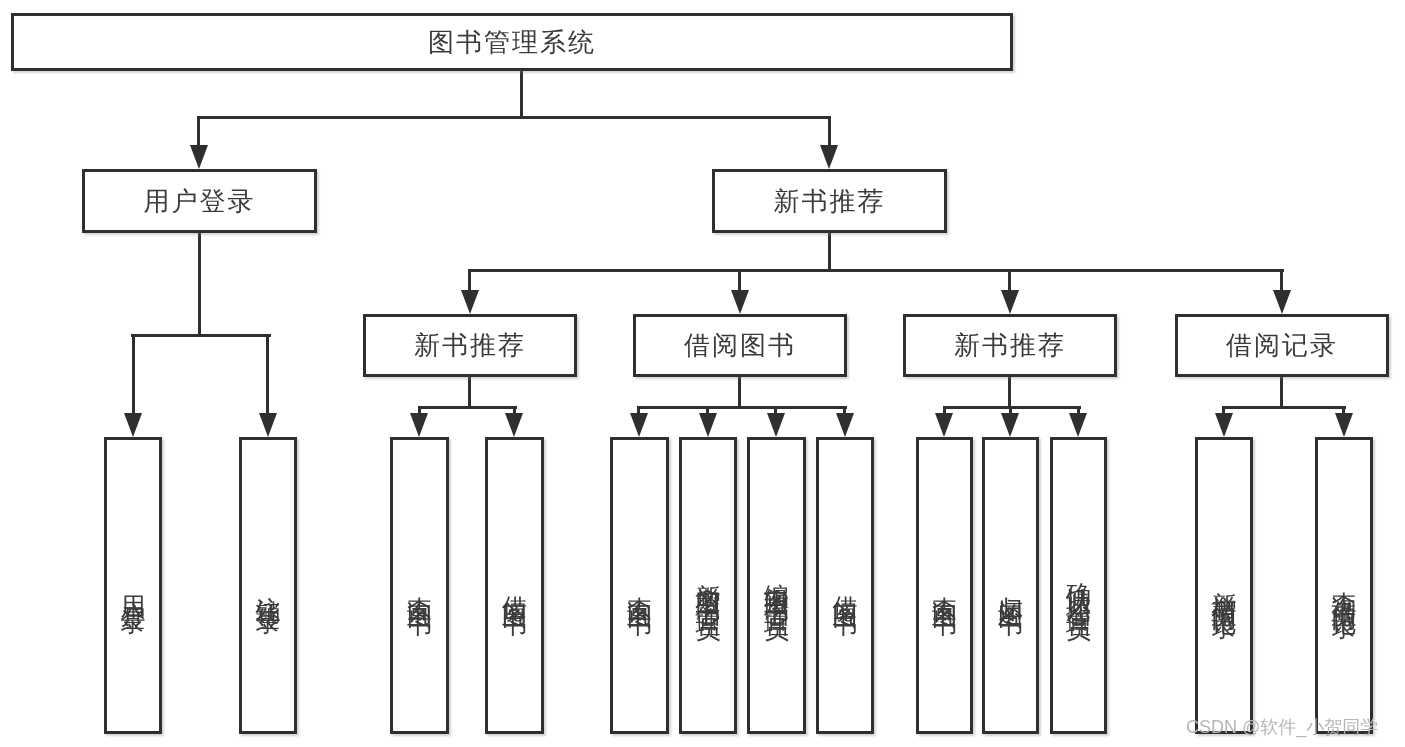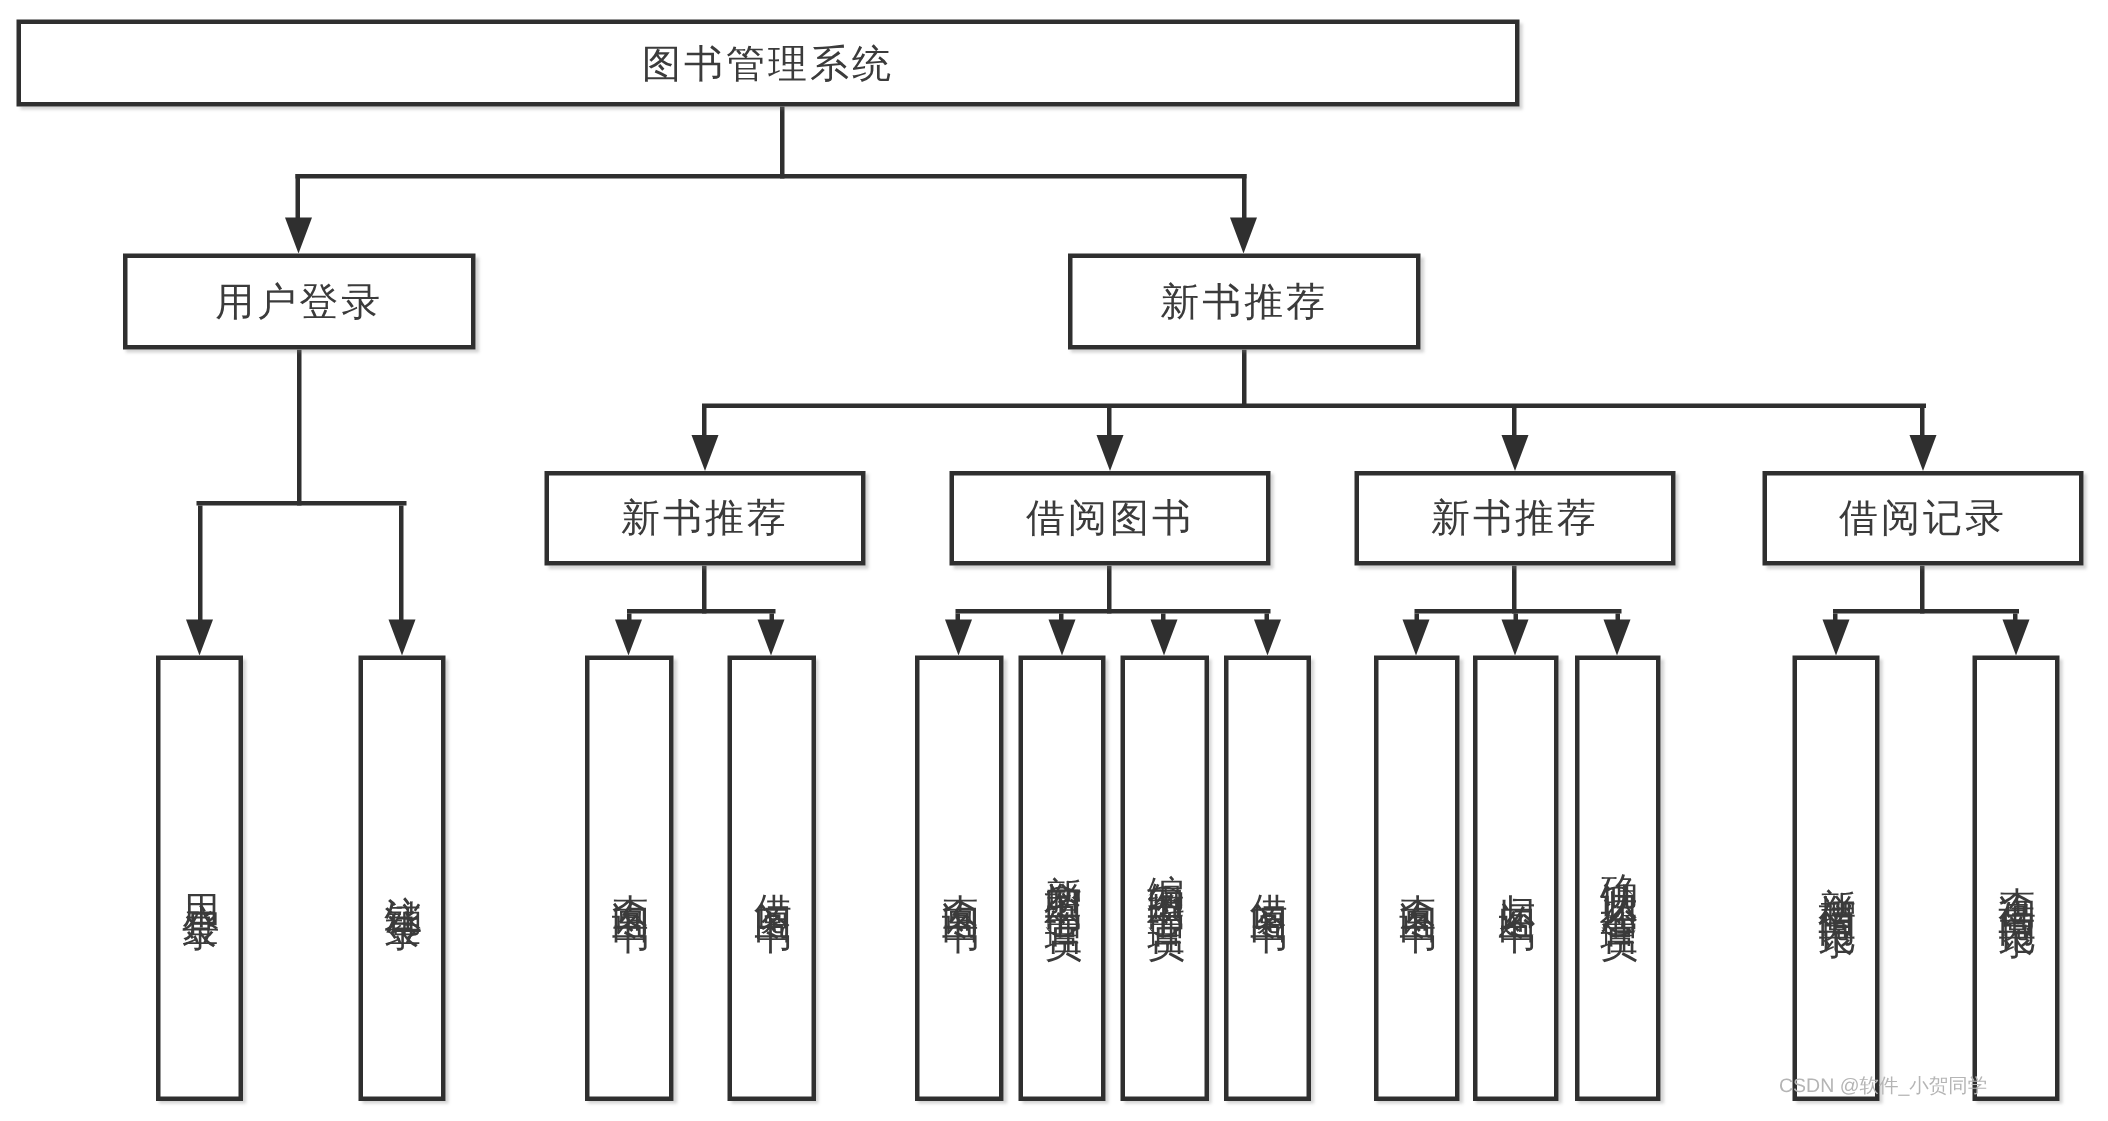--- a/index.html
+++ b/index.html
@@ -24,21 +24,21 @@
   
   .ln { position:absolute; background:#2f2f2f; z-index:1; }
   
   .ar {
     position:absolute; width:0; height:0; z-index:1;
     border-left:9px solid transparent; border-right:9px solid transparent;
     border-top:24px solid #2f2f2f;
   }
   .watermark {
     position:absolute; left:1186px; top:715px; z-index:10;
-    font-size:13px; color:#b5b5b5; white-space:nowrap;
+    font-size:18px; color:#b5b5b5; white-space:nowrap;
   }
 </style>
 </head>
 <body>
 
 <div class="stage">
 
   <div class="node hz" style="left:11px;top:13px;width:1002px;height:58px">
     <span>图书管理系统</span>
   </div>

